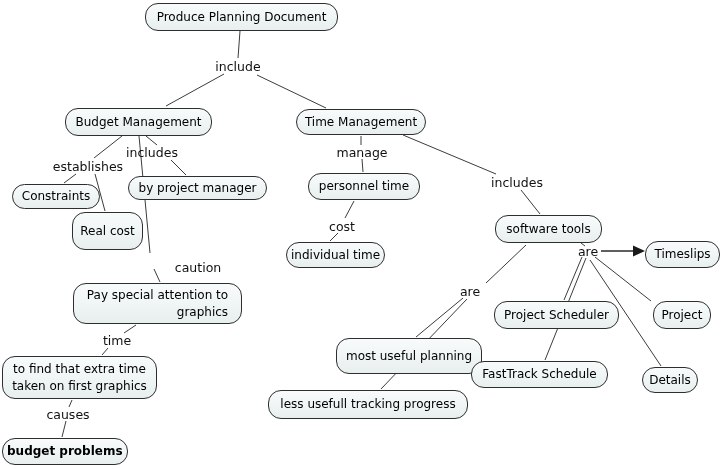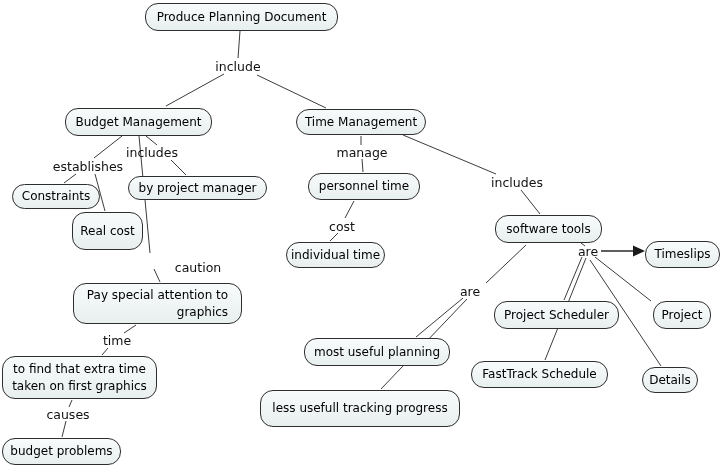--- a/index.html
+++ b/index.html
@@ -97,24 +97,24 @@
       <div class="concept-node" style="left: 296px; top: 109px; width: 130px; height: 26px; border: 1px solid rgb(46, 46, 46); background: linear-gradient(rgb(248, 251, 251) 0%, rgb(232, 239, 239) 100%); color: rgb(0, 0, 0);">Time Management</div>
       <div class="concept-node" style="left: 12px; top: 184px; width: 88px; height: 25px; border: 1px solid rgb(46, 46, 46); background: linear-gradient(rgb(248, 251, 251) 0%, rgb(232, 239, 239) 100%); color: rgb(0, 0, 0);">Constraints</div>
       <div class="concept-node" style="left: 72px; top: 212px; width: 71px; height: 38px; border: 1px solid rgb(46, 46, 46); background: linear-gradient(rgb(248, 251, 251) 0%, rgb(232, 239, 239) 100%); color: rgb(0, 0, 0);">Real cost</div>
       <div class="concept-node" style="left: 128px; top: 176px; width: 139px; height: 24px; border: 1px solid rgb(46, 46, 46); background: linear-gradient(rgb(248, 251, 251) 0%, rgb(232, 239, 239) 100%); color: rgb(0, 0, 0);">by project manager</div>
       <div class="concept-node" style="left: 308px; top: 173px; width: 112px; height: 27px; border: 1px solid rgb(46, 46, 46); background: linear-gradient(rgb(248, 251, 251) 0%, rgb(232, 239, 239) 100%); color: rgb(0, 0, 0);">personnel time</div>
       <div class="concept-node" style="left: 286px; top: 242px; width: 88px; height: 26px; border: 1px solid rgb(46, 46, 46); background: linear-gradient(rgb(248, 251, 251) 0%, rgb(232, 239, 239) 100%); color: rgb(0, 0, 0);">individual time</div>
       <div class="concept-node" style="left: 73px; top: 283px; width: 169px; height: 41px; border: 1px solid rgb(46, 46, 46); background: linear-gradient(rgb(248, 251, 251) 0%, rgb(232, 239, 239) 100%); color: rgb(0, 0, 0); text-align: right;">Pay special attention to
 graphics</div>
       <div class="concept-node" style="left: 2px; top: 356px; width: 155px; height: 43px; border: 1px solid rgb(46, 46, 46); background: linear-gradient(rgb(248, 251, 251) 0%, rgb(232, 239, 239) 100%); color: rgb(0, 0, 0);">to find that extra time
 taken on first graphics</div>
-      <div class="concept-node" style="left: 2px; top: 438px; width: 119px; height: 27px; border: 1px solid rgb(46, 46, 46); background: linear-gradient(rgb(248, 251, 251) 0%, rgb(232, 239, 239) 100%); color: rgb(0, 0, 0);">budget problems</div>
+      <div class="concept-node" style="left: 2px; top: 438px; width: 119px; height: 27px; border: 1px solid rgb(46, 46, 46); background: linear-gradient(rgb(248, 251, 251) 0%, rgb(232, 239, 239) 100%); color: rgb(0, 0, 0); font-weight: bold;">budget problems</div>
       <div class="concept-node" style="left: 495px; top: 215px; width: 107px; height: 28px; border: 1px solid rgb(46, 46, 46); background: linear-gradient(rgb(248, 251, 251) 0%, rgb(232, 239, 239) 100%); color: rgb(0, 0, 0);">software tools</div>
-      <div class="concept-node" style="left: 304px; top: 338px; width: 146px; height: 28px; border: 1px solid rgb(46, 46, 46); background: linear-gradient(rgb(248, 251, 251) 0%, rgb(232, 239, 239) 100%); color: rgb(0, 0, 0); text-align: right;">most useful planning</div>
-      <div class="concept-node" style="left: 260px; top: 390px; width: 200px; height: 37px; border: 1px solid rgb(46, 46, 46); background: linear-gradient(rgb(248, 251, 251) 0%, rgb(232, 239, 239) 100%); color: rgb(0, 0, 0);">less usefull tracking progress</div>
+      <div class="concept-node" style="left: 336px; top: 338px; width: 146px; height: 36px; border: 1px solid rgb(46, 46, 46); background: linear-gradient(rgb(248, 251, 251) 0%, rgb(232, 239, 239) 100%); color: rgb(0, 0, 0); text-align: right;">most useful planning</div>
+      <div class="concept-node" style="left: 268px; top: 390px; width: 200px; height: 29px; border: 1px solid rgb(46, 46, 46); background: linear-gradient(rgb(248, 251, 251) 0%, rgb(232, 239, 239) 100%); color: rgb(0, 0, 0);">less usefull tracking progress</div>
       <div class="concept-node" style="left: 494px; top: 301px; width: 125px; height: 28px; border: 1px solid rgb(46, 46, 46); background: linear-gradient(rgb(248, 251, 251) 0%, rgb(232, 239, 239) 100%); color: rgb(0, 0, 0);">Project Scheduler</div>
       <div class="concept-node" style="left: 471px; top: 361px; width: 137px; height: 27px; border: 1px solid rgb(46, 46, 46); background: linear-gradient(rgb(248, 251, 251) 0%, rgb(232, 239, 239) 100%); color: rgb(0, 0, 0);">FastTrack Schedule</div>
       <div class="concept-node" style="left: 645px; top: 241px; width: 75px; height: 27px; border: 1px solid rgb(46, 46, 46); background: linear-gradient(rgb(248, 251, 251) 0%, rgb(232, 239, 239) 100%); color: rgb(0, 0, 0);">Timeslips</div>
       <div class="concept-node" style="left: 653px; top: 301px; width: 58px; height: 28px; border: 1px solid rgb(46, 46, 46); background: linear-gradient(rgb(248, 251, 251) 0%, rgb(232, 239, 239) 100%); color: rgb(0, 0, 0);">Project</div>
       <div class="concept-node" style="left: 642px; top: 367px; width: 56px; height: 26px; border: 1px solid rgb(46, 46, 46); background: linear-gradient(rgb(248, 251, 251) 0%, rgb(232, 239, 239) 100%); color: rgb(0, 0, 0);">Details</div>
     </div>
   <div id="labels-layer">
       <div class="link-label" style="left: 238px; top: 66px;">include</div>
       <div class="link-label" style="left: 88px; top: 166px;">establishes</div>
       <div class="link-label" style="left: 152px; top: 152px;">includes</div>

